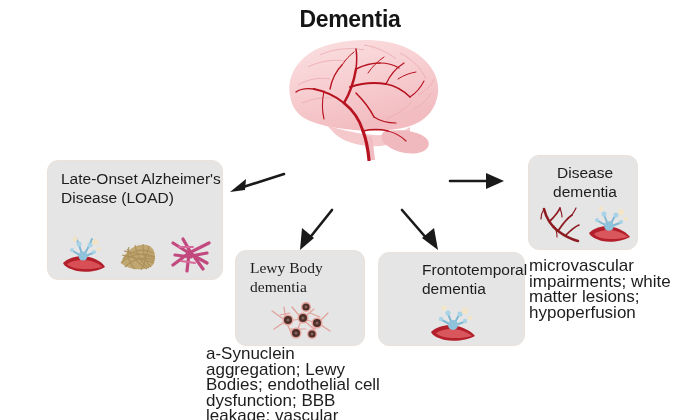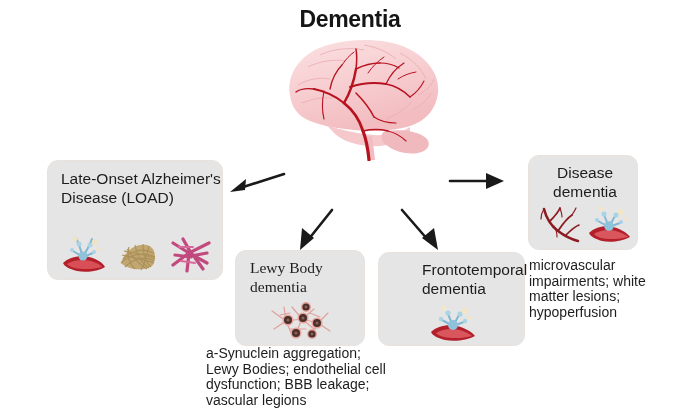--- a/index.html
+++ b/index.html
@@ -76,21 +76,21 @@
     border-radius: 11px;
     box-sizing: border-box;
   }
   .node-title {
     font-size: 15.5px;
     line-height: 19px;
     color: #1d1d1d;
   }
   .node-caption {
     position: absolute;
-    font-size: 14px;
+    font-size: 17px;
     line-height: 15.5px;
     color: #1d1d1d;
   }
 
   
   #node-load { left: 47px; top: 160px; width: 176px; height: 120px; }
   #node-load .node-title { position: absolute; left: 13px; top: 8px; width: 160px; }
   #node-load .icon-row {
     position: absolute; left: 11px; top: 70px;
     width: 156px; height: 44px;

